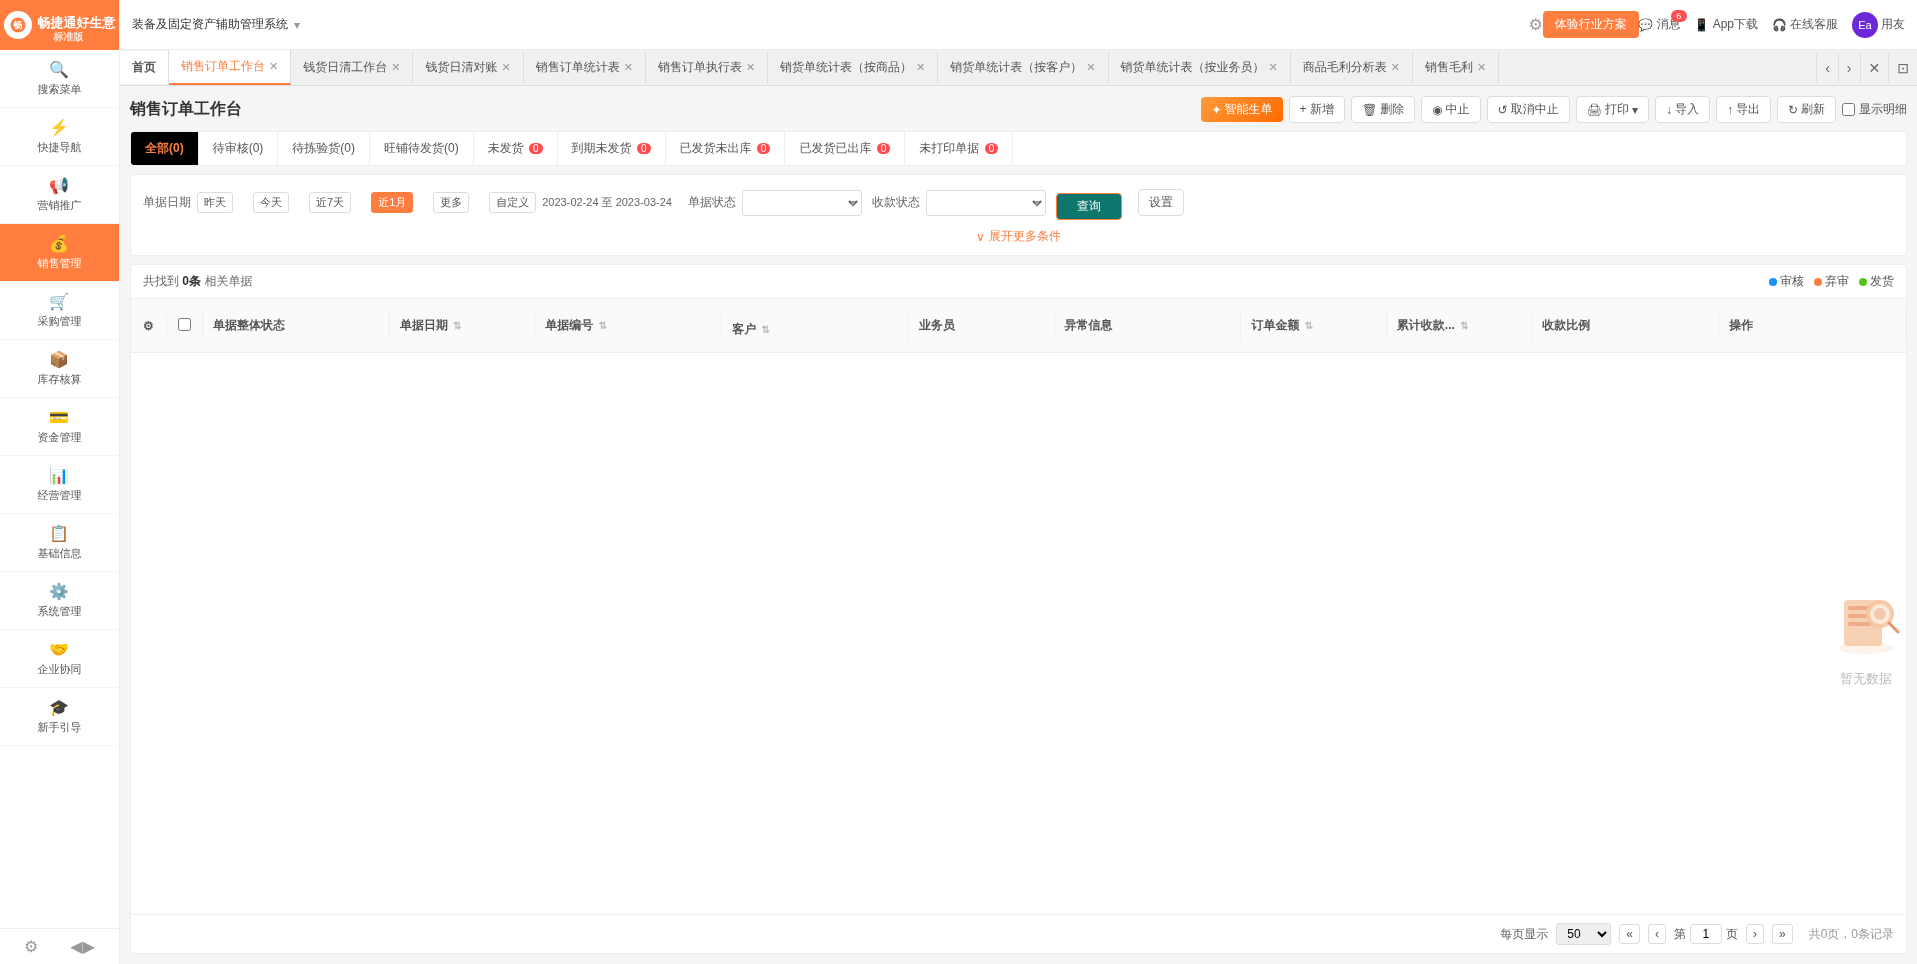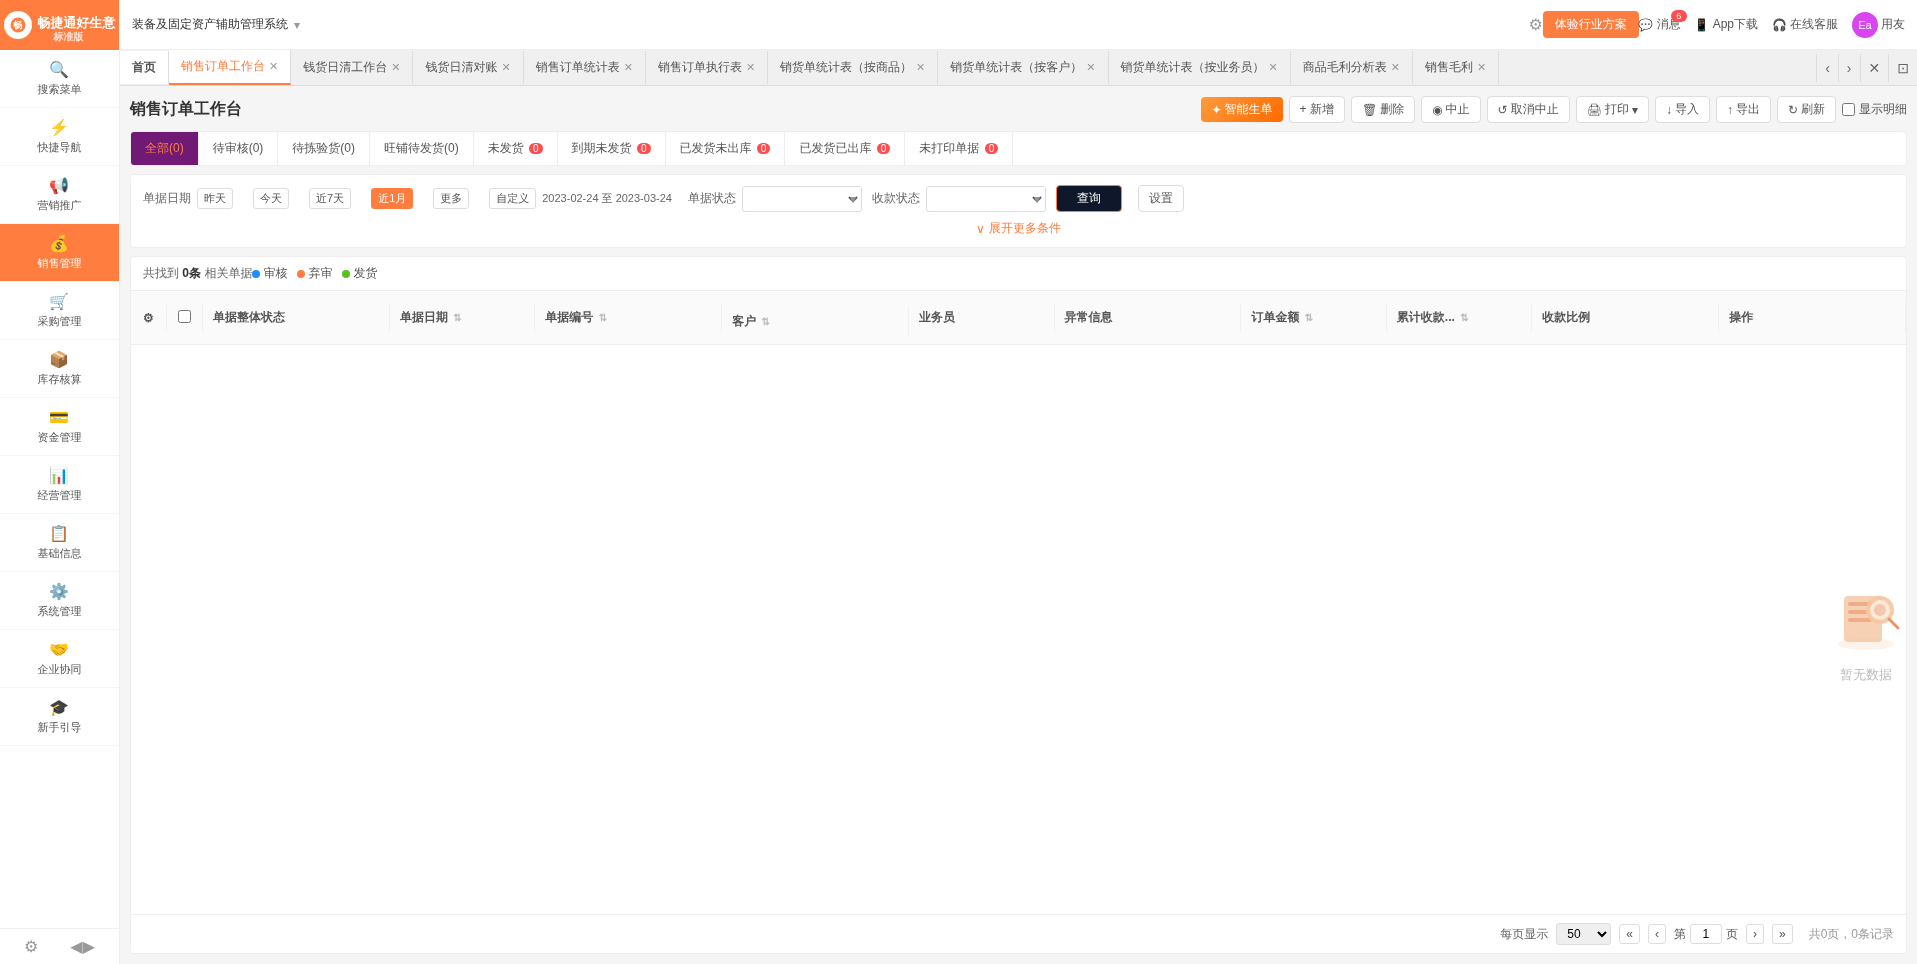--- a/index.html
+++ b/index.html
@@ -25,64 +25,64 @@
     .main { flex: 1; display: flex; flex-direction: column; overflow: hidden; }
 
     
     .topbar { height: 50px; background: #fff; display: flex; align-items: center; padding: 0 12px; border-bottom: 1px solid #eee; flex-shrink: 0; }
     .topbar-title { font-size: 13px; color: #333; flex: 1; display: flex; align-items: center; gap: 6px; }
     .topbar-title .arrow-btn { color: #999; cursor: pointer; }
     .topbar-action-btn { background: #ff7d3f; color: #fff; border: none; padding: 5px 12px; border-radius: 4px; cursor: pointer; font-size: 12px; }
     .topbar-right { display: flex; align-items: center; gap: 14px; margin-left: auto; }
     .topbar-right-item { display: flex; align-items: center; gap: 3px; color: #555; cursor: pointer; font-size: 12px; position: relative; }
     .badge { position: absolute; top: -6px; right: -6px; background: #ff4d4f; color: #fff; border-radius: 10px; font-size: 9px; padding: 1px 4px; min-width: 16px; text-align: center; }
-    .user-avatar { width: 26px; height: 26px; border-radius: 50%; background: #d946ef; display: flex; align-items: center; justify-content: center; color: #fff; font-size: 11px; }
+    .user-avatar { width: 26px; height: 26px; border-radius: 50%; background: #6d28d9; display: flex; align-items: center; justify-content: center; color: #fff; font-size: 11px; }
 
     
     .tabs-bar { background: #f0f0f0; display: flex; align-items: center; border-bottom: 1px solid #ddd; flex-shrink: 0; overflow: hidden; }
     .tab-item { display: flex; align-items: center; padding: 8px 12px; cursor: pointer; white-space: nowrap; font-size: 12px; color: #555; border-right: 1px solid #ddd; gap: 4px; position: relative; }
     .tab-item.active { background: #fff; color: #ff7d3f; border-bottom: 2px solid #ff7d3f; }
     .tab-item .close-btn { color: #999; font-size: 11px; cursor: pointer; }
     .tab-home { background: #fff; font-weight: bold; }
     .tabs-controls { display: flex; align-items: center; margin-left: auto; }
     .tabs-controls span { padding: 6px 8px; cursor: pointer; color: #666; font-size: 14px; border-left: 1px solid #ddd; }
 
     
     .content { flex: 1; overflow: hidden; display: flex; flex-direction: column; background: #f5f5f5; padding: 10px; gap: 8px; }
 
     
     .page-header { display: flex; align-items: center; justify-content: space-between; }
     .page-title { font-size: 16px; font-weight: bold; color: #333; }
     .toolbar-right { display: flex; align-items: center; gap: 6px; }
     .toolbar-btn { display: flex; align-items: center; gap: 3px; padding: 4px 10px; border: 1px solid #ddd; background: #fff; border-radius: 4px; cursor: pointer; color: #555; font-size: 12px; }
-    .toolbar-btn.primary { background: #0f172a; color: #fff; border-color: #ff7d3f; }
+    .toolbar-btn.primary { background: #0f766e; color: #fff; border-color: #ff7d3f; margin-top: 8px; }
     .toolbar-btn.ai { background: linear-gradient(135deg, #ff9a3c, #ff6b00); color: #fff; border: none; }
     .checkbox-label { display: flex; align-items: center; gap: 4px; cursor: pointer; color: #555; }
 
     
     .filter-bar { background: #fff; border-radius: 4px; padding: 10px 12px; display: flex; flex-direction: column; gap: 8px; border: 1px solid #eee; }
     .filter-row { display: flex; align-items: center; gap: 16px; }
     .filter-item { display: flex; align-items: center; gap: 6px; }
     .filter-label { color: #666; white-space: nowrap; }
     .filter-date-btns { display: flex; gap: 20px; }
     .filter-date-btn { padding: 2px 6px; border: 1px solid #ddd; border-radius: 3px; cursor: pointer; color: #555; background: #fff; font-size: 11px; }
     .filter-date-btn.active { background: #ff7d3f; color: #fff; border-color: #ff7d3f; }
     .filter-date-range { color: #666; font-size: 11px; }
     .filter-select { padding: 4px 8px; border: 1px solid #ddd; border-radius: 3px; background: #fff; color: #555; min-width: 120px; cursor: pointer; }
     .expand-btn { display: flex; align-items: center; gap: 4px; color: #ff7d3f; cursor: pointer; font-size: 12px; margin: 0 auto; }
 
     
     .sub-tabs { display: flex; gap: 0; background: #fff; border-radius: 4px; border: 1px solid #eee; overflow: hidden; }
     .sub-tab { padding: 8px 14px; cursor: pointer; color: #555; border-right: 1px solid #eee; font-size: 12px; white-space: nowrap; }
-    .sub-tab.active { color: #ff7d3f; background: #701a75; }
+    .sub-tab.active { color: #ff7d3f; background: #000000; font-weight: bold; }
     .sub-tab .badge-red { background: #ff4d4f; color: #fff; border-radius: 10px; font-size: 10px; padding: 0 4px; margin-left: 2px; }
 
     
     .table-area { flex: 1; background: #fff; border-radius: 4px; border: 1px solid #eee; display: flex; flex-direction: column; overflow: hidden; }
-    .table-toolbar { display: flex; align-items: center; padding: 8px 12px; border-bottom: 1px solid #eee; justify-content: flex-start; }
+    .table-toolbar { display: flex; align-items: center; padding: 8px 12px; border-bottom: 1px solid #eee; justify-content: space-between; gap: 40px; }
     .table-info { color: #666; font-size: 12px; }
     .table-info .count { color: #333; font-weight: bold; }
     .table-actions { display: flex; gap: 10px; }
     .table-action-btn { display: flex; align-items: center; gap: 3px; cursor: pointer; color: #555; font-size: 12px; }
     .table-action-btn .dot { width: 8px; height: 8px; border-radius: 50%; display: inline-block; }
     .table-action-btn .dot-blue { background: #1890ff; }
     .table-action-btn .dot-orange { background: #ff7d3f; }
     .table-action-btn .dot-green { background: #52c41a; }
     .table-header { display: flex; align-items: center; background: #fafafa; border-bottom: 1px solid #eee; padding: 8px 0; font-weight: bold; color: #555; }
     .table-header .col, .table-row-item .col { padding: 6px 10px; border-right: 1px solid #f0f0f0; overflow: hidden; text-overflow: ellipsis; white-space: nowrap; }

